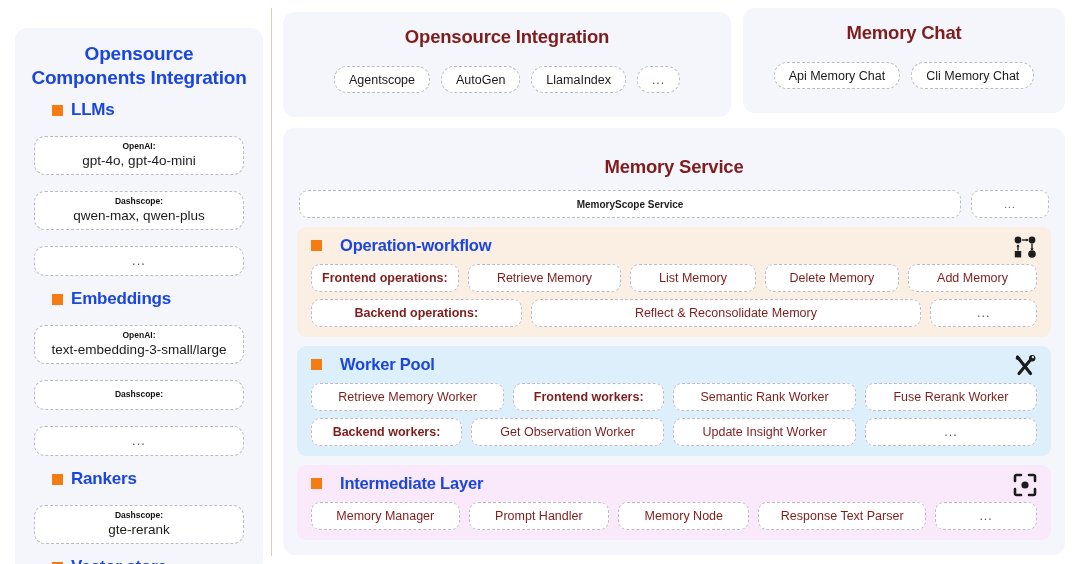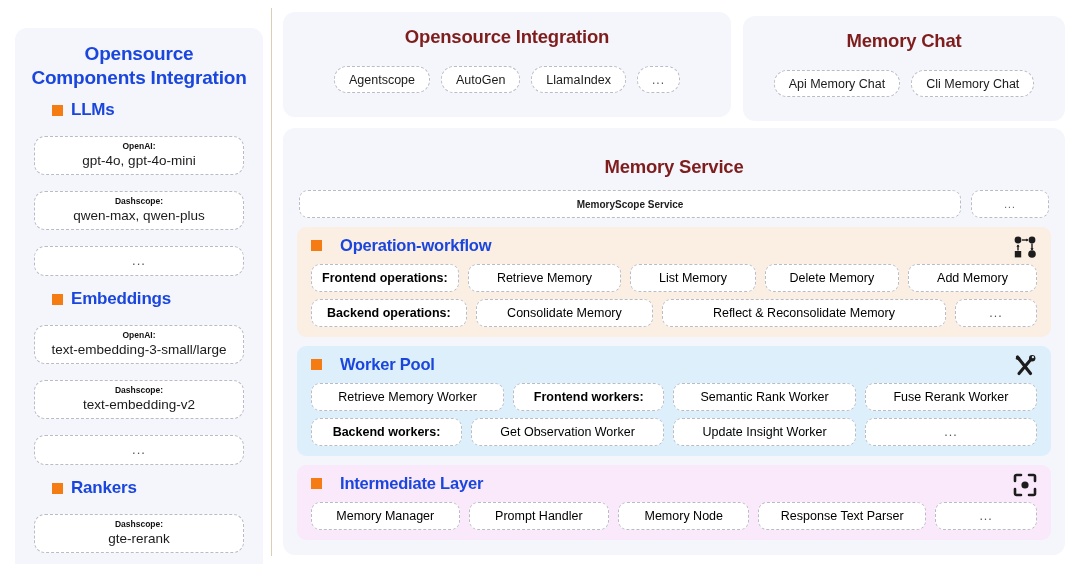--- a/index.html
+++ b/index.html
@@ -88,21 +88,21 @@
     background: #d8cfb6;
   }
 
   
   .toppanel {
     position: absolute;
     background: #f4f6fc;
     border-radius: 12px;
   }
   #panel-integration { left: 283px; top: 12px; width: 448px; height: 105px; }
-  #panel-memorychat  { left: 743px; top: 16px; width: 322px; height: 105px; }
+  #panel-memorychat  { left: 743px; top: 8px; width: 322px; height: 105px; }
   .panel-title {
     color: #7f1d1d;
     font-weight: bold;
     font-size: 18.5px;
     text-align: center;
     margin-top: 14px;
     letter-spacing: -0.2px;
   }
   .pillrow {
     display: flex;
@@ -197,21 +197,21 @@
   .srow:last-child { margin-bottom: 0; }
   .spillbox {
     background: #ffffff;
     border: 1px dashed #b9bcc6;
     border-radius: 9px;
     height: 28px;
     display: flex;
     align-items: center;
     justify-content: center;
     font-size: 12.5px;
-    color: #000000;
+    color: #7f1d1d;
     white-space: nowrap;
     padding: 0 10px;
   }
   .spillbox.lbl { font-weight: bold; }
   .spillbox.dots { color: #555; letter-spacing: 1px; }
 </style>
 </head>
 <body>
 
 <div id="root">
@@ -240,21 +240,20 @@
           <div class="group-head">
             <span class="sq"></span>
             <span class="ghl">Embeddings</span>
           </div>
           <div class="spill">
             <div class="sub">OpenAI:</div>
             <div class="val">text-embedding-3-small/large</div>
           </div>
           <div class="spill">
             <div class="sub">Dashscope:</div>
-            <div class="val">text-embedding-v2</div>
           </div>
           <div class="spill">
             <div class="val dots">...</div>
           </div>
         </div>
         <div class="group">
           <div class="group-head">
             <span class="sq"></span>
             <span class="ghl">Rankers</span>
           </div>
@@ -321,21 +320,20 @@
             </svg></div>
           <div class="srow">
             <div class="spillbox lbl" style="flex: 1.38 1 0px;">Frontend operations:</div>
             <div class="spillbox" style="flex: 1.5 1 0px;">Retrieve Memory</div>
             <div class="spillbox" style="flex: 1.18 1 0px;">List Memory</div>
             <div class="spillbox" style="flex: 1.28 1 0px;">Delete Memory</div>
             <div class="spillbox" style="flex: 1.22 1 0px;">Add Memory</div>
           </div>
           <div class="srow">
             <div class="spillbox lbl" style="flex: 1.38 1 0px;">Backend operations:</div>
-            <div class="spillbox" style="flex: 1.6 1 0px;">Consolidate Memory</div>
             <div class="spillbox" style="flex: 2.7 1 0px;">Reflect &amp; Reconsolidate Memory</div>
             <div class="spillbox dots" style="flex: 0.62 1 0px;">...</div>
           </div>
         </div>
         <div class="section" id="sec-worker">
           <div class="sec-head">
             <span class="sq"></span>
             <span class="shl">Worker Pool</span>
           </div>
           <div class="sec-icon"><svg viewBox="0 0 26 26" width="26" height="26">

